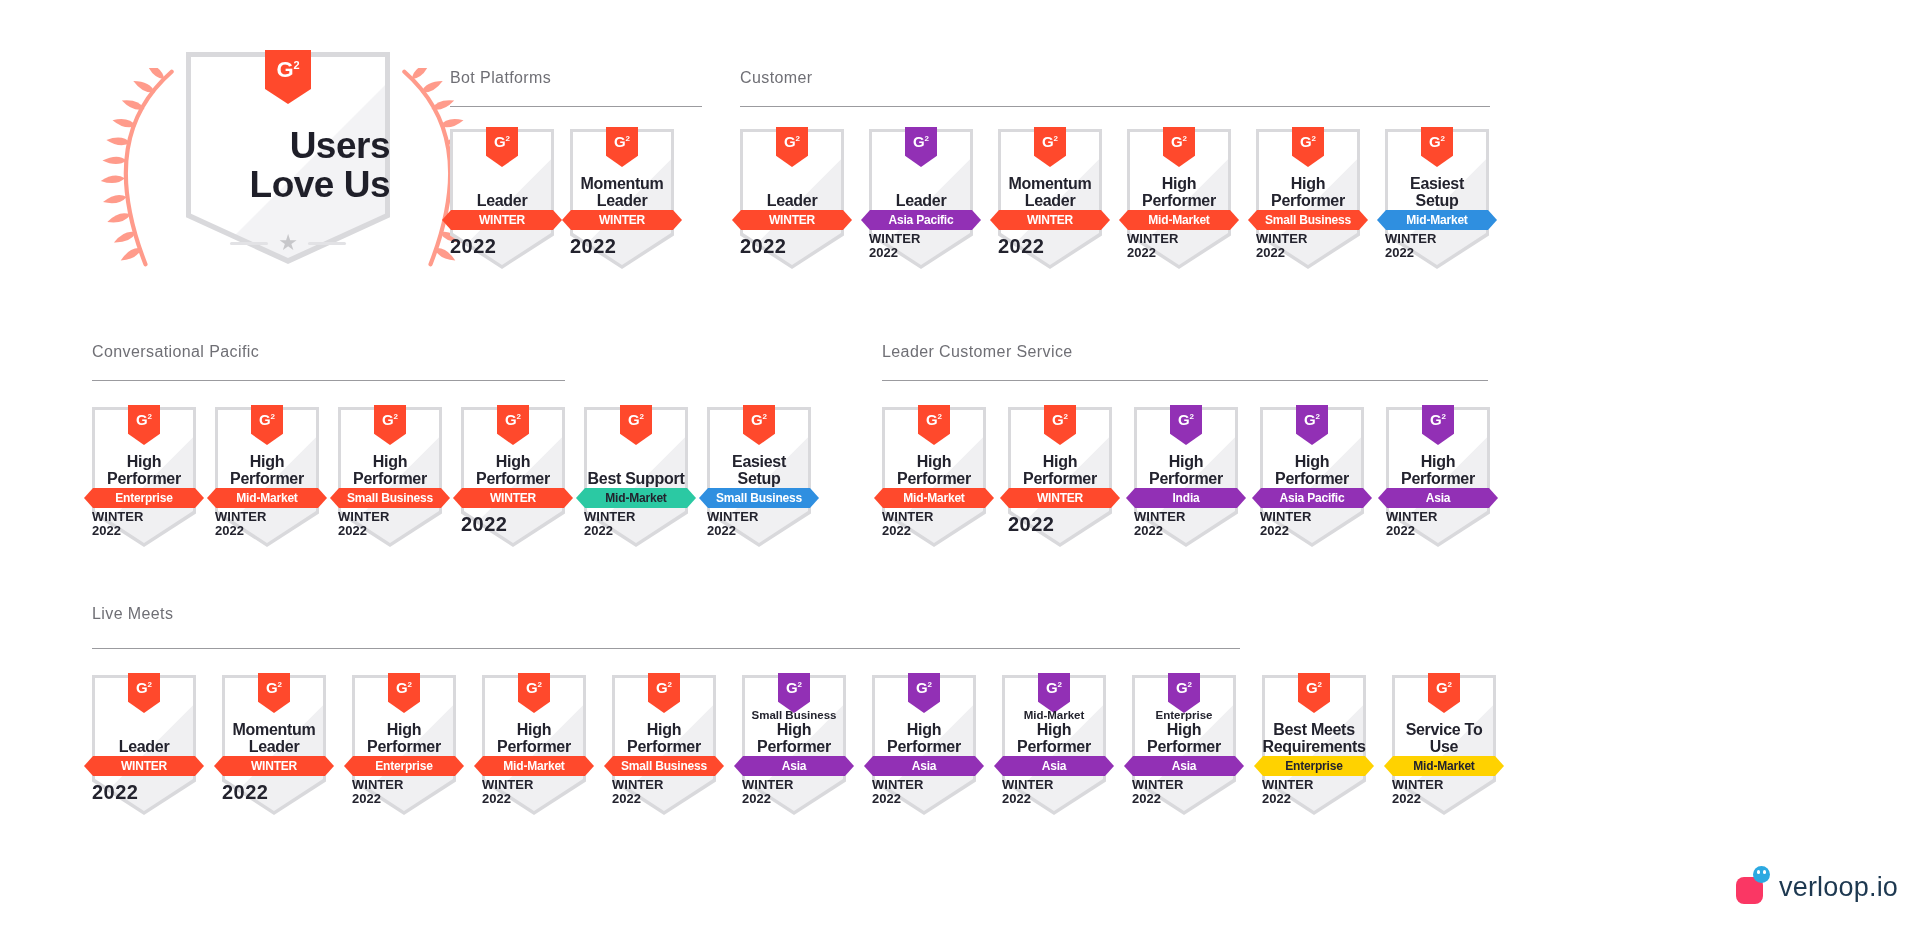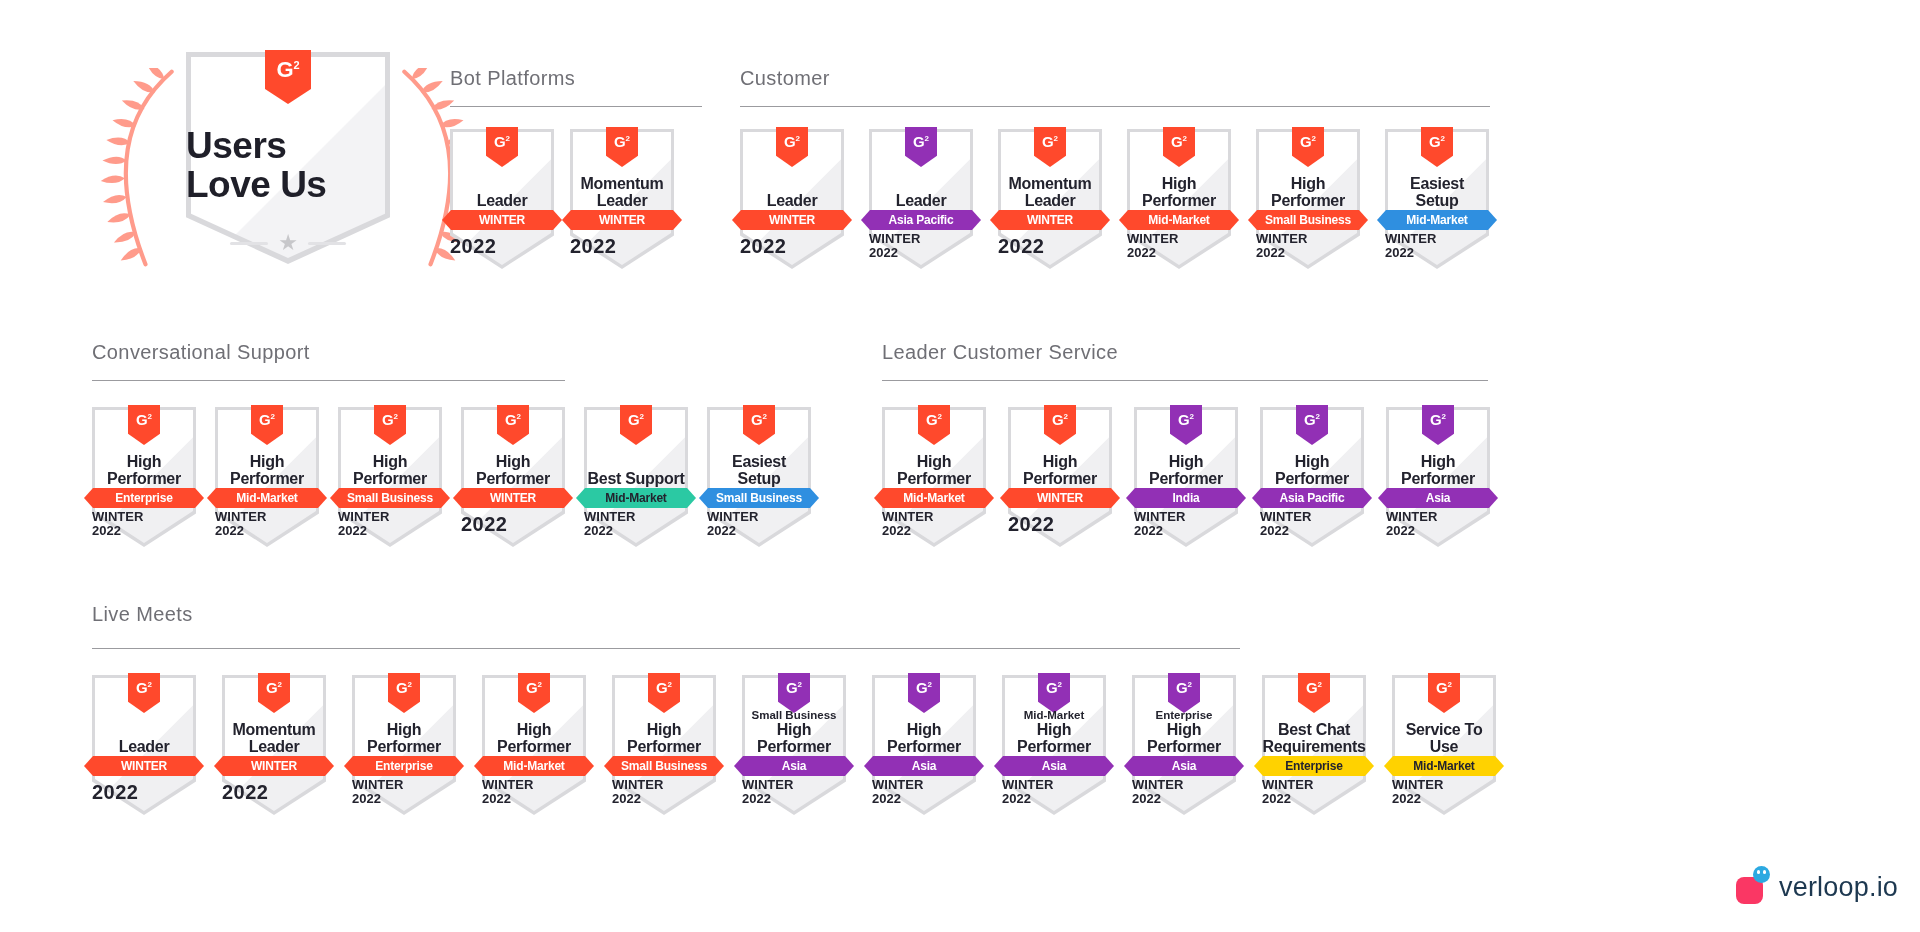--- a/index.html
+++ b/index.html
@@ -9,21 +9,21 @@
   *{box-sizing:border-box; margin:0; padding:0;}
   html,body{width:1920px;height:932px;}
   body{
     position:relative; background:#FFFFFF; overflow:hidden;
     font-family:"Liberation Sans", sans-serif; color:var(--dark);
   }
 
   
   .section{position:absolute;}
   .section-title{
-    font-size:20px; font-weight:400; color:var(--gray-header); letter-spacing:.4px;
+    font-size:16px; font-weight:400; color:var(--gray-header); letter-spacing:.4px;
     line-height:28px;
   }
   .rule{height:0; border-bottom:1px solid #9B9B9F; margin-top:14px;}
   .badge-row{display:flex; margin-top:22px;}
 
   .sec-bot{left:450px; top:64px;}        .sec-bot .rule{width:252px;}      .sec-bot .badge-row{gap:16px;}
   .sec-chatbots{left:740px; top:64px;}   .sec-chatbots .rule{width:750px;} .sec-chatbots .badge-row{gap:25px;}
   .sec-conv{left:92px; top:338px;}       .sec-conv .rule{width:473px;}     .sec-conv .badge-row{gap:19px; margin-top:26px;}
   .sec-social{left:882px; top:338px;}    .sec-social .rule{width:606px;}   .sec-social .badge-row{gap:22px; margin-top:26px;}
   .sec-live{left:92px; top:600px;}       .sec-live .rule{width:1148px; margin-top:20px;} .sec-live .badge-row{gap:26px; margin-top:26px;}
@@ -82,21 +82,21 @@
   }
   .emblem-flag{
     position:absolute; top:-2px; left:50%; transform:translateX(-50%);
     width:46px; height:54px; background:var(--red);
     clip-path:polygon(0 0,100% 0,100% 72%,50% 100%,0 72%);
     display:flex; justify-content:center; color:#fff;
   }
   .emblem-flag .g2-mark{font-size:22px; margin-top:9px;}
   .emblem-flag .g2-mark sup{font-size:11px;}
   .emblem-text{
-    position:absolute; top:74px; left:0; right:0; text-align:left;
+    position:absolute; top:74px; left:0; right:0; text-align:right;
     font-size:37px; font-weight:bold; line-height:1.06; color:#1F1F29; letter-spacing:-.5px;
   }
   .emblem-star-row{
     position:absolute; top:180px; left:0; right:0;
     display:flex; align-items:center; justify-content:center; gap:10px;
   }
   .emblem-star-row .line{width:38px; height:3px; background:#E2E2E5; border-radius:2px;}
   .star-icon{color:#C7C7CA; font-size:22px; line-height:1;}
   .star-icon::before{content:"★";}
 
@@ -312,21 +312,21 @@
         </div>
     <div class="badge-sub">
           <span>WINTER</span>
           <span>2022</span>
         </div>
   </div>
     </div>
 </div>
 
 <div class="section sec-conv">
-  <div class="section-title">Conversational Support</div>
+  <div class="section-title">Conversational Pacific</div>
   <div class="rule"></div>
   <div class="badge-row">
       <div class="badge sub-2">
     <div class="shell"></div>
     <div class="shell-inner"></div>
     <div class="g2-flag" style="background: rgb(255, 73, 44);">
       <span class="g2-mark"><span>G</span><sup>2</sup></span>
     </div>
     <div class="badge-text">
 
@@ -693,21 +693,21 @@
         </div>
   </div>
       <div class="badge sub-2">
     <div class="shell"></div>
     <div class="shell-inner"></div>
     <div class="g2-flag" style="background: rgb(255, 73, 44);">
       <span class="g2-mark"><span>G</span><sup>2</sup></span>
     </div>
     <div class="badge-text">
 
-      <div class="badge-title">Best Chat Requirements</div>
+      <div class="badge-title">Best Meets Requirements</div>
     </div>
     <div class="badge-ribbon" style="background: rgb(255, 210, 0); color: rgb(35, 35, 46);">
           <span>Enterprise</span>
         </div>
     <div class="badge-sub">
           <span>WINTER</span>
           <span>2022</span>
         </div>
   </div>
       <div class="badge sub-2">

